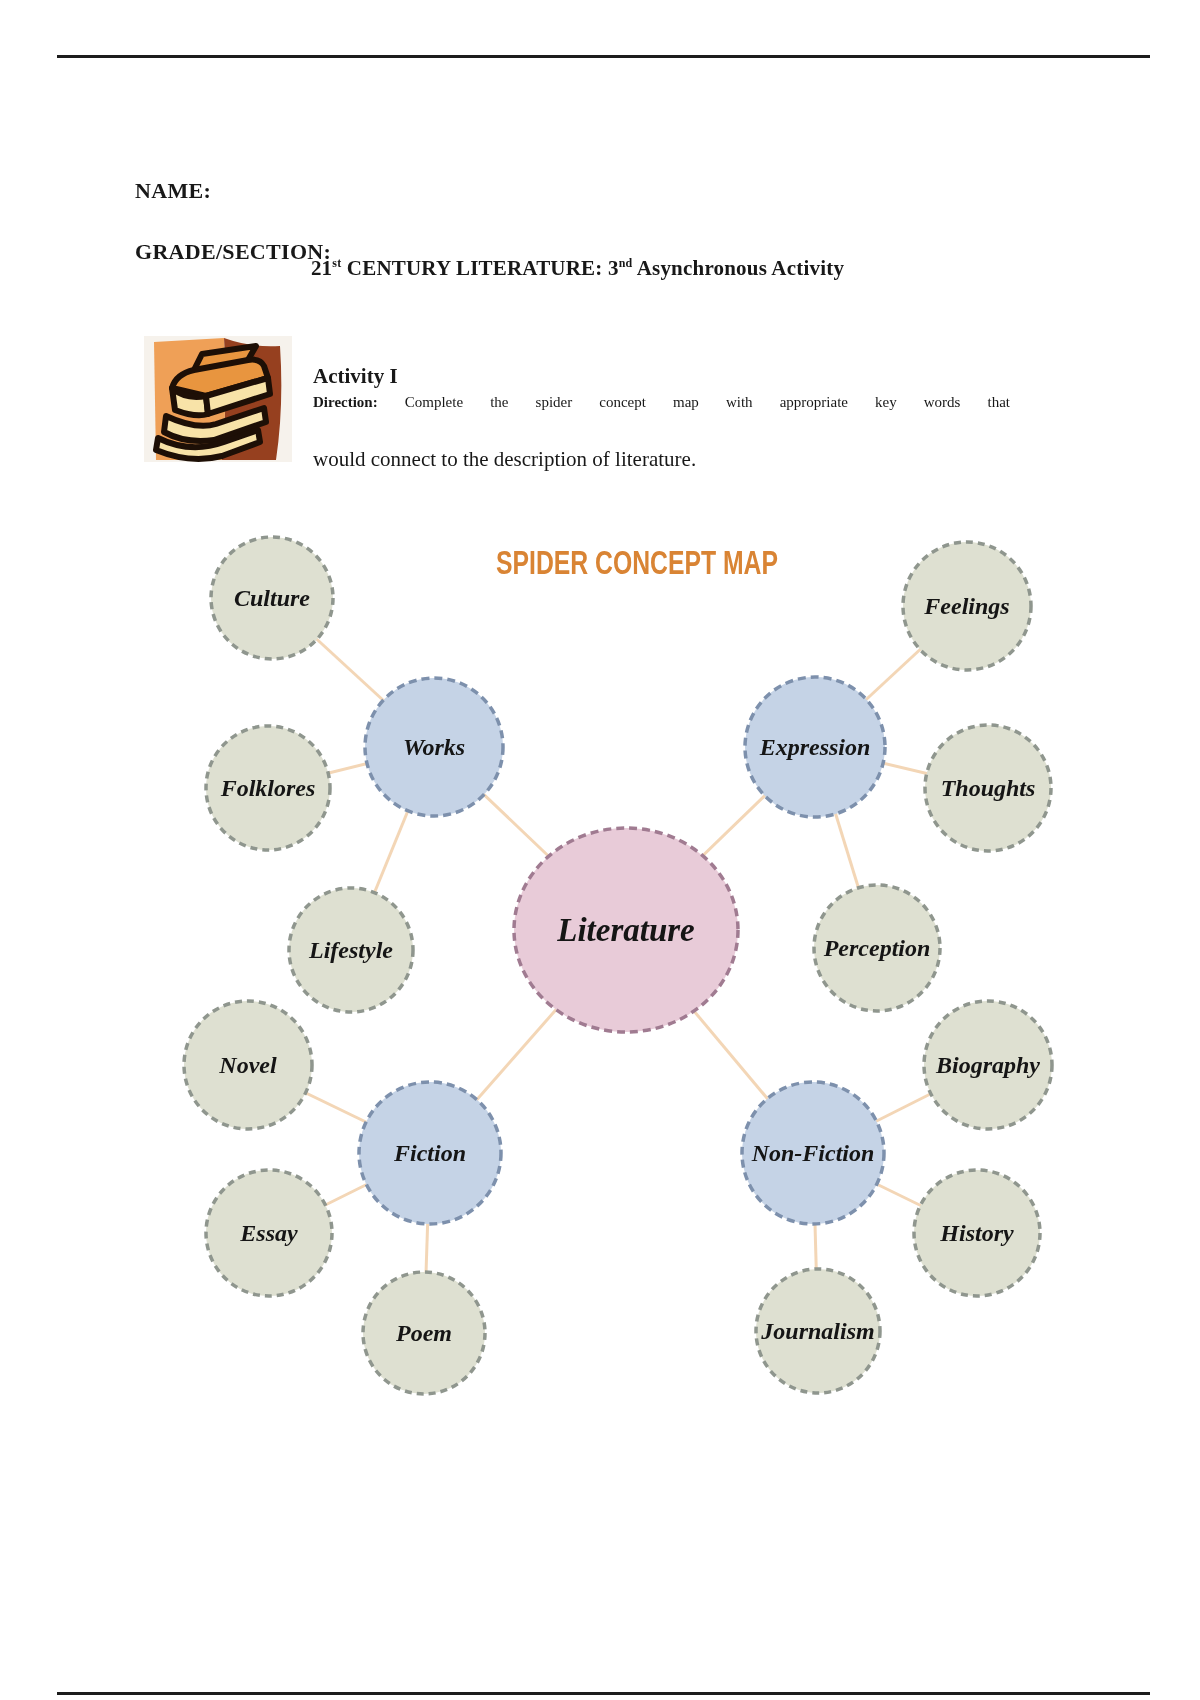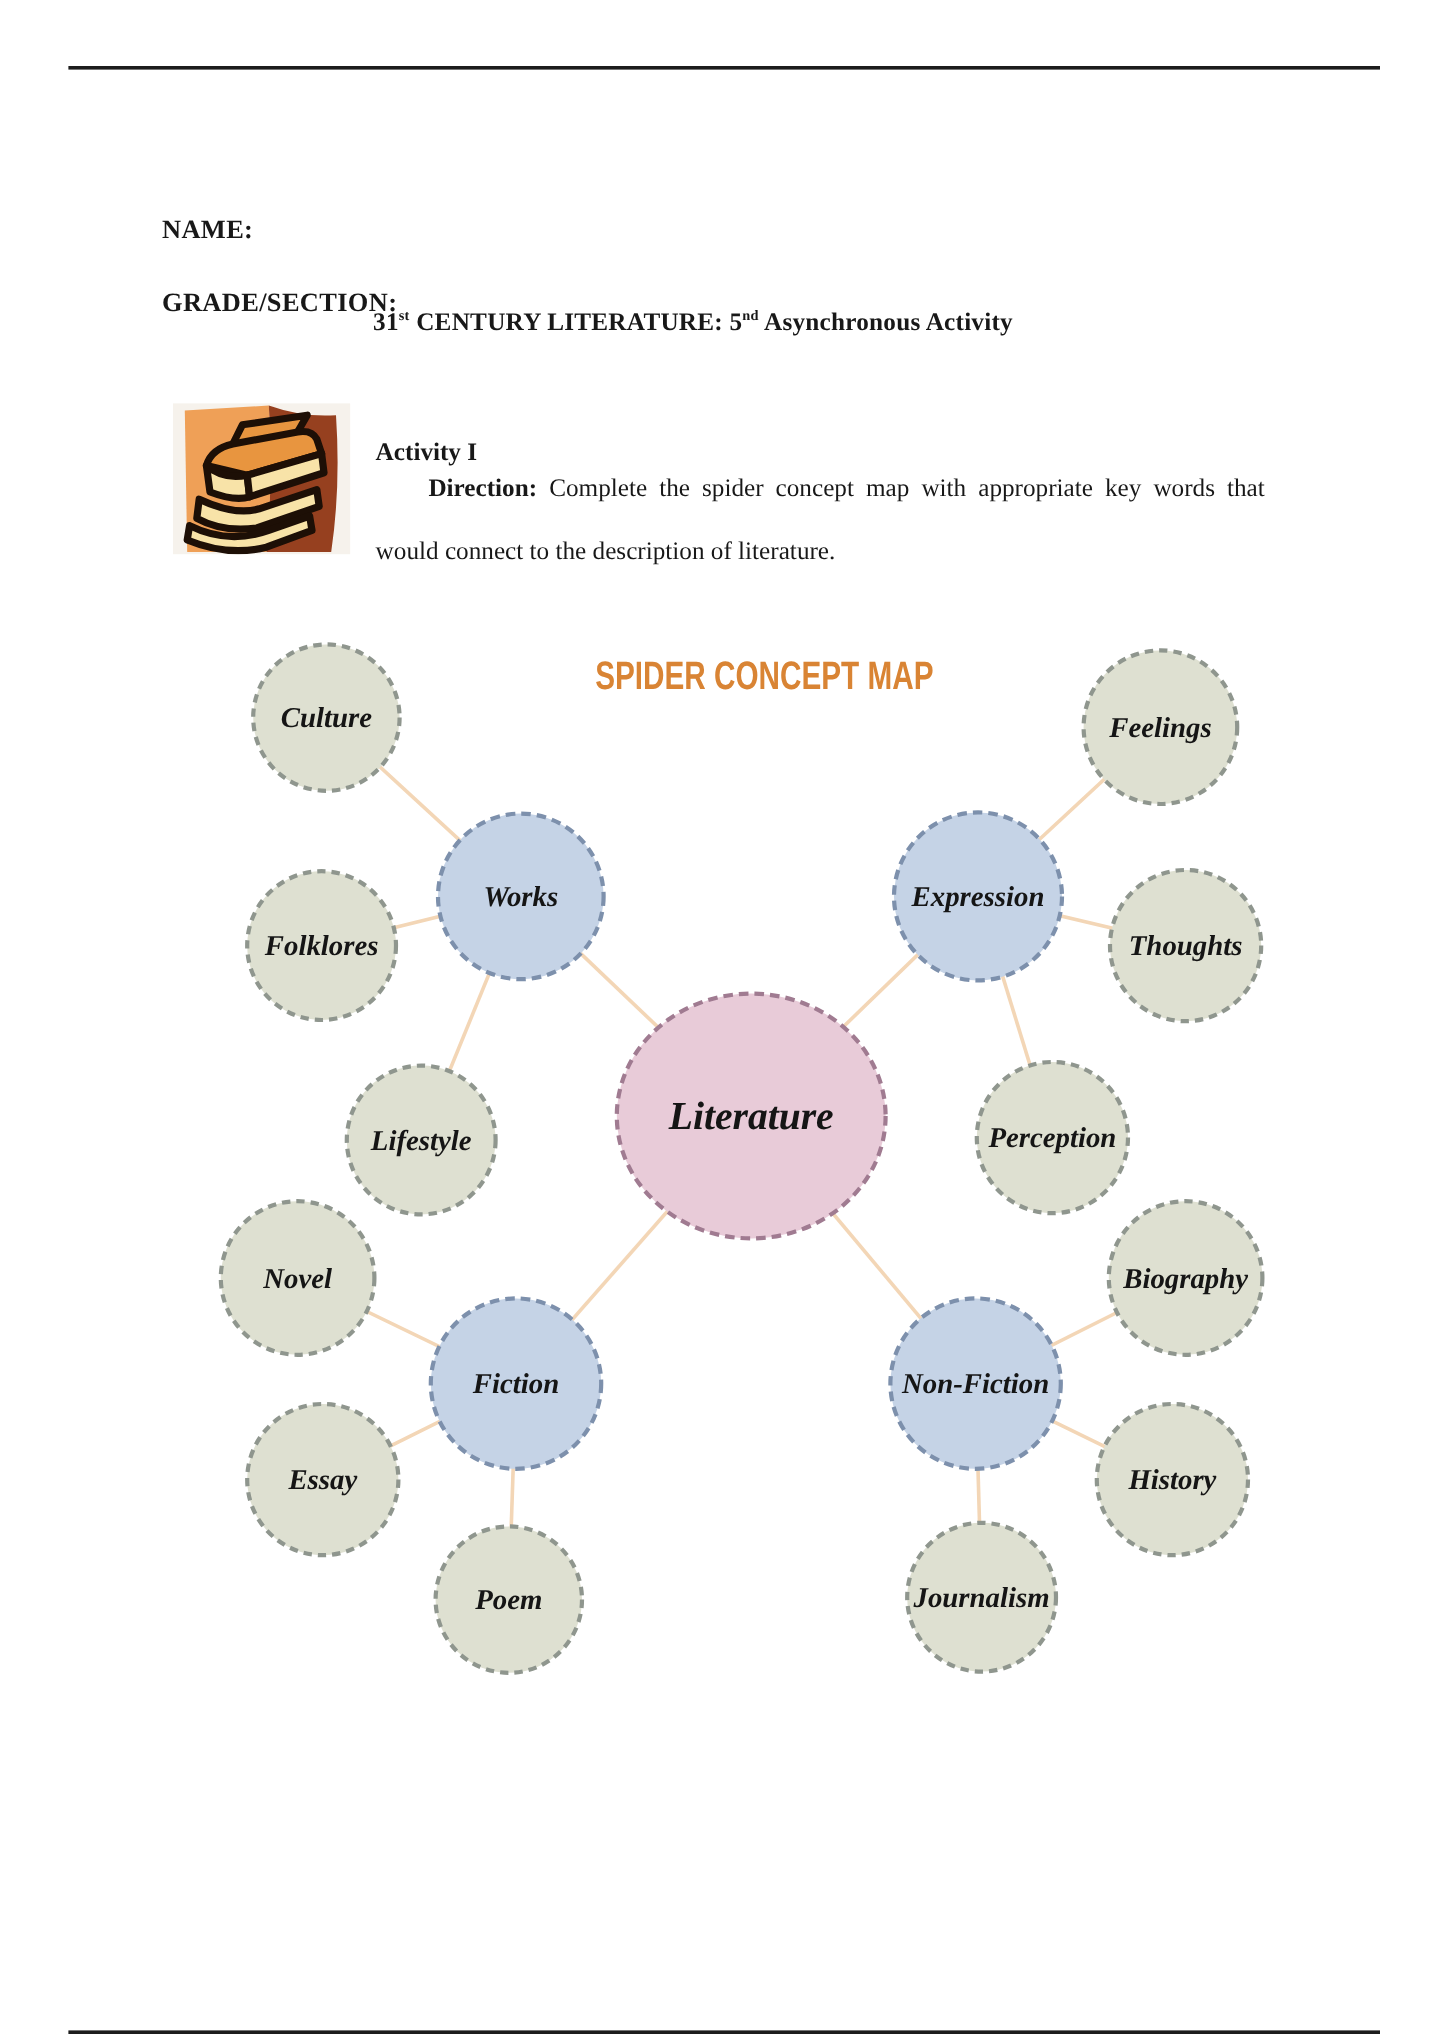--- a/index.html
+++ b/index.html
@@ -13,22 +13,22 @@
   .label-line{position:absolute;left:135px;font-size:22px;font-weight:bold;letter-spacing:.3px;}
   .name-line{top:178px;}
   .grade-line{top:239px;}
   .doc-title{
     position:absolute;left:0;top:256px;width:1155px;text-align:center;
     font-size:21px;font-weight:bold;letter-spacing:.2px;
   }
   .doc-title sup{font-size:12px;vertical-align:super;line-height:0;}
   .activity-heading{position:absolute;left:313px;top:364px;font-size:21px;font-weight:bold;}
   .direction-line1{
-    position:absolute;left:313px;top:394px;width:697px;font-size:21px;
-    text-align:justify;text-align-last:justify;margin-left:44px;
+    position:absolute;left:313px;top:394px;width:697px;font-size:15px;
+    text-align:justify;text-align-last:justify;
   }
   .direction-line1 .dlabel{font-weight:bold;}
   .direction-line2{position:absolute;left:313px;top:436px;font-size:21px;margin-top:11px;}
   .books-figure{position:absolute;left:144px;top:336px;width:148px;height:126px;}
   .map-heading{
     position:absolute;left:453px;top:544px;width:344px;text-align:center;
     font-family:"Liberation Sans", sans-serif;font-weight:bold;font-size:33px;
     color:#d98434;transform:scaleX(.75);letter-spacing:0px;white-space:nowrap;
   }
   .map-svg{position:absolute;left:0;top:0;}
@@ -41,21 +41,21 @@
 </style>
 </head>
 <body>
 
 <div class="rule top"></div>
 <div class="rule bottom"></div>
 
 <div class="label-line name-line">NAME:</div>
 <div class="label-line grade-line">GRADE/SECTION:</div>
 
-<div class="doc-title"><span>31</span><sup>st</sup><span> CENTURY LITERATURE: 5</span><sup>nd</sup><span> Asynchronous Activity</span></div>
+<div class="doc-title"><span>21</span><sup>st</sup><span> CENTURY LITERATURE: 3</span><sup>nd</sup><span> Asynchronous Activity</span></div>
 
 <div class="books-figure">
   <svg width="148" height="126" viewBox="0 0 148 126">
     <rect x="0" y="0" width="148" height="126" fill="#f6f2ec"></rect>
     <path d="M10,6 L80,2 Q84,60 78,124 L12,124 Z" fill="#efa057"></path>
     <path d="M80,2 Q108,12 136,10 Q140,70 132,124 L78,124 Q84,60 80,2 Z" fill="#96401f"></path>
     <g stroke="#1d0f06" stroke-width="6" stroke-linejoin="round" stroke-linecap="round">
       <path d="M50,34 L58,18 L112,10 L104,24" fill="#e8953f"></path>
       <path d="M28,52 Q32,38 50,34 L104,24 Q116,22 120,30 L124,42 L62,60 Z" fill="#e8953f"></path>
       <path d="M28,52 L31,74 Q52,82 64,78 L62,60 Q42,64 28,52 Z" fill="#f8e3a8"></path>

